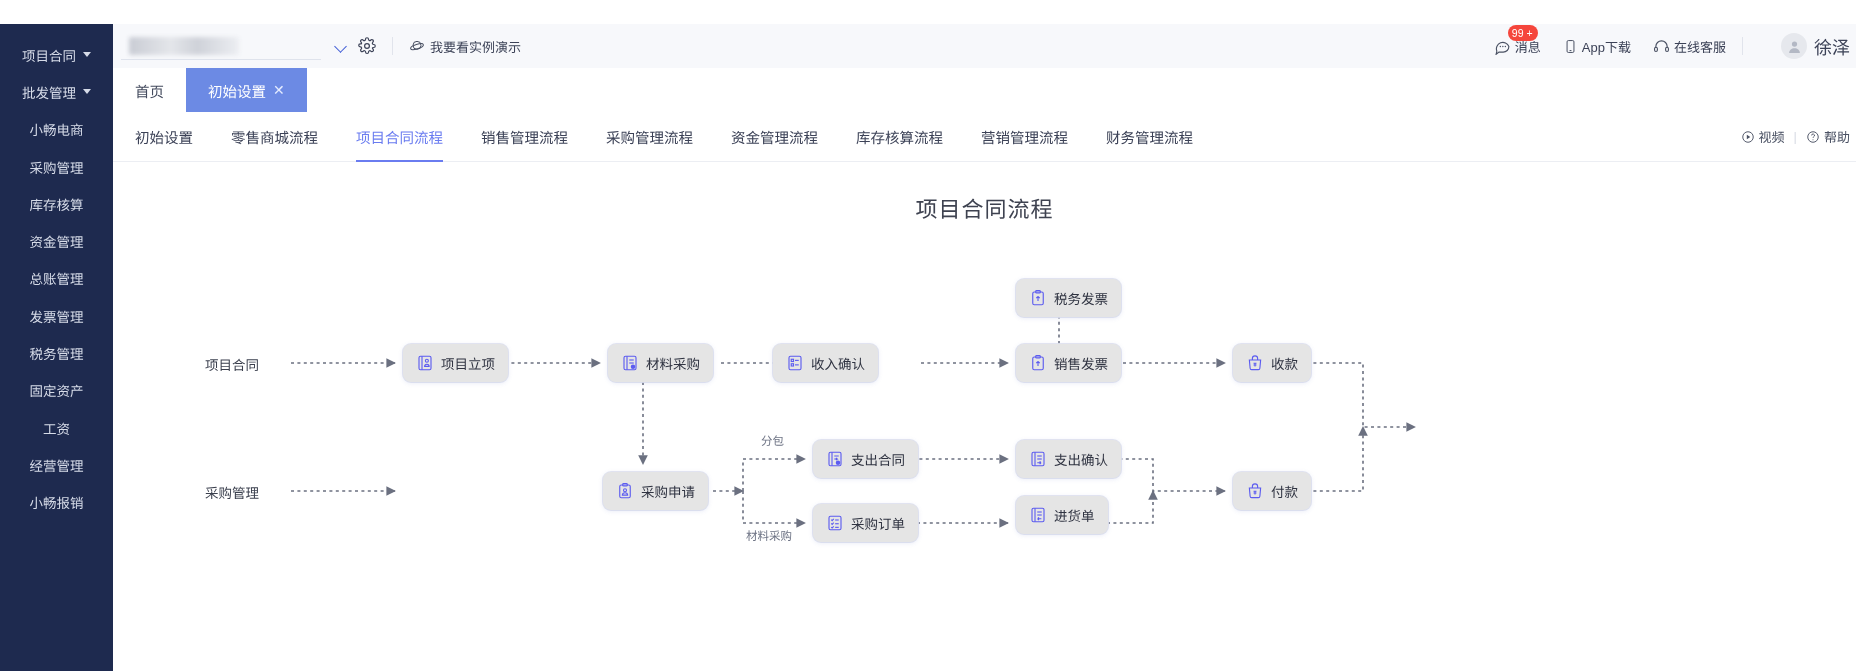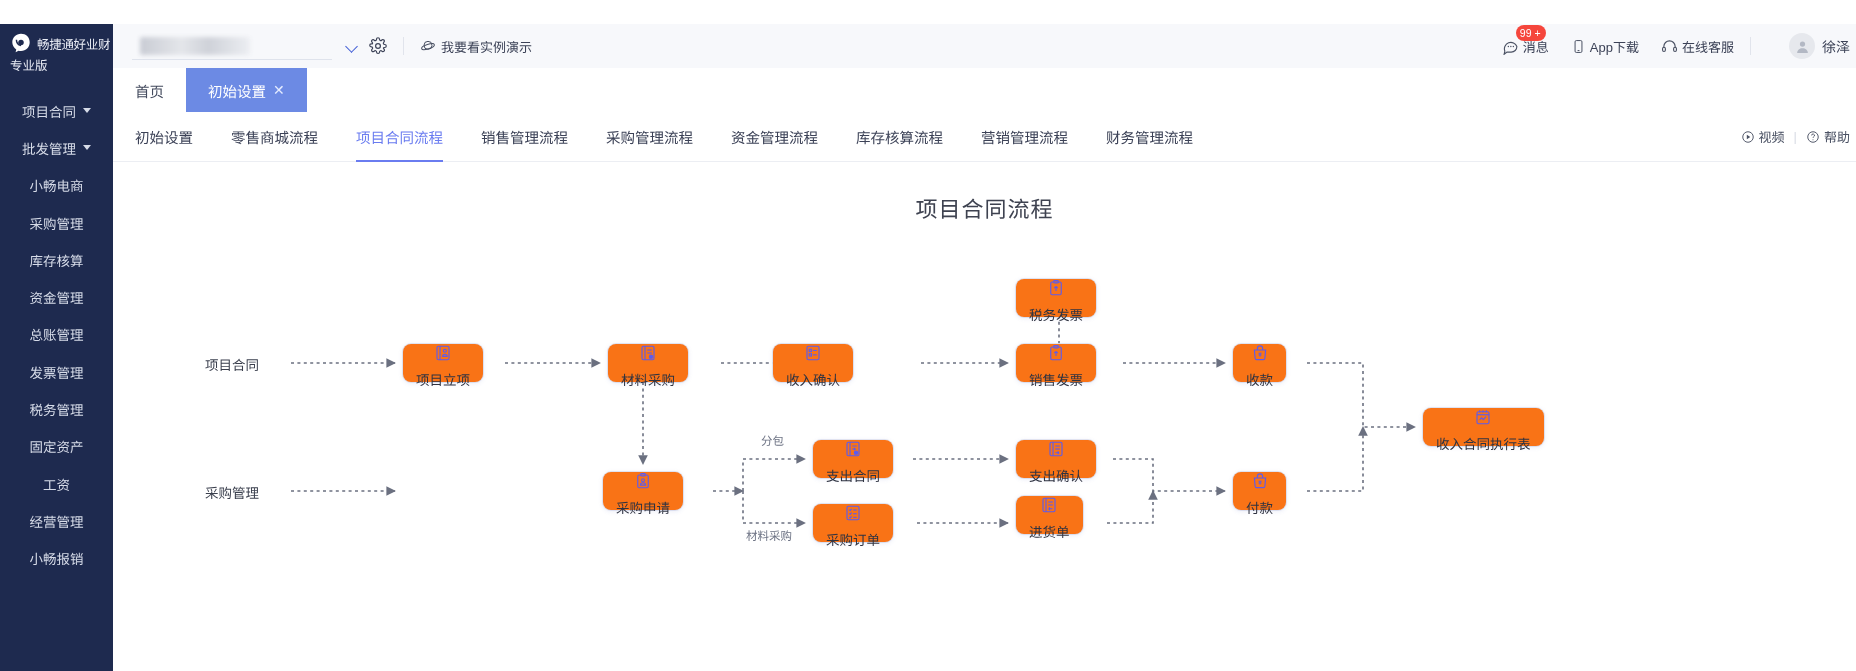--- a/index.html
+++ b/index.html
@@ -39,21 +39,21 @@
     width: 0; height: 0; border-left: 4.5px solid transparent;
     border-right: 4.5px solid transparent; border-top: 5px solid #d6dbe8;
     display:inline-block; margin-left: 2px;
   }
 
   
   .header {
     position: absolute; left: 113px; top: 24px; right: 0; height: 44px;
     background: #f7f8fb; display:flex; align-items:center;
   }
-  .hdr-left { display:flex; align-items:center; padding-left: 19px; gap:0; }
+  .hdr-left { display:flex; align-items:center; padding-left: 8px; gap:0; }
   .search-box {
     width: 200px; height: 28px; position: relative; border-bottom: 1px solid #dfe3ec;
   }
   .redact {
     position:absolute; left: 8px; top: 5px; width: 110px; height: 18px;
     background: linear-gradient(90deg,#c9ccd4 0%, #e4e6ea 38%, #cfd2d9 62%, #eceef2 100%);
     filter: blur(2.2px); border-radius: 2px;
   }
   .chev-down {
     width: 13px; height: 13px; margin: 0 10px 0 14px; position: relative; cursor: pointer;
@@ -76,21 +76,21 @@
   .badge {
     position:absolute; left: 14px; top: -12px; background:#f5463c; color:#fff;
     font-size: 10.5px; line-height: 1; padding: 3px 5px 3px 4px; border-radius: 9px;
     font-weight: 400; white-space:nowrap;
   }
   .avatar-wrap { display:flex; align-items:center; gap: 7px; margin-left: 22px; }
   .avatar {
     width: 26px; height: 26px; border-radius: 50%; background:#e6e8ed;
     display:flex; align-items:center; justify-content:center;
   }
-  .uname { color:#3c4257; font-size: 14px; white-space:nowrap; }
+  .uname { color:#3c4257; font-size: 18px; white-space:nowrap; }
 
   
   .tabstrip {
     position:absolute; left: 113px; top: 68px; right: 0; height: 44px;
     background:#fff; display:flex; align-items:stretch;text-align:right;
   }
   .ptab {
     display:flex; align-items:center; justify-content:center; gap:7px;
     padding: 0 22px; font-size: 14.5px; color:#444b5e; cursor:pointer;
   }
@@ -127,53 +127,40 @@
     position:absolute; left: 0; right: 0; top: 28px; text-align:center;
     font-size: 22px; color:#3e4250; letter-spacing: 1px;
   }
   .flow { position:absolute; left:0; top:0; width: 1743px; height: 508px; }
 
   .row-label {
     position:absolute; font-size: 13.5px; color:#3a3f4d; white-space:nowrap;
   }
 
   .node {
-    position:absolute; height: 38px; background:#f97316;
+    position:absolute; height: 38px; background:#e5e5e5;
     border-radius: 8px; display:flex; align-items:center; gap: 7px;
     padding: 0 13px; cursor:pointer; white-space:nowrap;
     box-shadow: 0 1px 5px rgba(95,110,190,0.16), 0 0 0 1px rgba(228,231,242,0.9);
-    font-size: 13.5px; color:#2f3341;flex-direction:column;
+    font-size: 13.5px; color:#2f3341;
   }
   .node svg { flex: 0 0 18px; }
 
   .edge-label {
     position:absolute; font-size: 11.5px; color:#6d7384; white-space:nowrap;
   }
 
   svg.wires { position:absolute; left:0; top:0; width: 1743px; height: 508px; pointer-events:none; }
 </style>
 </head>
 <body>
 
 <div class="app">
 
   <aside class="sidebar">
-    <div class="brand">
-      <div class="brand-row">
-        <span class="brand-logo">
-          <svg viewBox="0 0 24 24" width="22" height="22">
-            <path d="M12 2C6.6 2 2.5 6 2.5 11.3c0 3.2 1.7 6 4.3 7.8l-.7 3 3.2-1.6c.8.2 1.7.3 2.7.3 5.4 0 9.5-4 9.5-9.5S17.4 2 12 2z" fill="#fff"></path>
-            <circle cx="12" cy="11.4" r="3" fill="#1e2a4f"></circle>
-            <path d="M7 8.5c0 3 2 5.6 5 6.3" stroke="#1e2a4f" stroke-width="1.6" fill="none"></path>
-          </svg>
-        </span>
-        <span class="brand-name">畅捷通好业财</span>
-      </div>
-      <div class="brand-sub">专业版</div>
-    </div>
     <nav class="menu">
       <div class="menu-item">
         <span>项目合同</span>
         <i class="caret"></i>
       </div>
       <div class="menu-item">
         <span>批发管理</span>
         <i class="caret"></i>
       </div>
       <div class="menu-item">
@@ -432,31 +419,20 @@
 
       <div class="node" style="left:1120px; top:181px;">
         <svg viewBox="0 0 24 24" width="18" height="18" fill="none" stroke="#5b5bf0" stroke-width="1.5">
           <path d="M4.5 8h15l-1 11a2 2 0 01-2 1.8H7.5a2 2 0 01-2-1.8z"></path>
           <path d="M8.5 8V6a3.5 3.5 0 017 0v2"></path>
           <path d="M10 12.3h4M10 14.6h4M12 12.3v4.3"></path>
         </svg>
         <span>收款</span>
       </div>
 
-      <div class="node" style="left:1310px; top:245px;">
-        <svg viewBox="0 0 24 24" width="18" height="18" fill="none" stroke="#5b5bf0" stroke-width="1.5">
-          <rect x="4" y="5" width="16" height="16" rx="2"></rect>
-          <line x1="4" y1="9" x2="20" y2="9"></line>
-          <line x1="7.5" y1="3" x2="7.5" y2="6"></line>
-            <line x1="12" y1="3" x2="12" y2="6"></line>
-            <line x1="16.5" y1="3" x2="16.5" y2="6"></line>
-          <path d="M7.5 16l2.5-3 2.5 2.5 3.5-4"></path>
-        </svg>
-        <span>收入合同执行表</span>
-      </div>
 
       <div class="node" style="left:490px; top:309px;">
         <svg viewBox="0 0 24 24" width="18" height="18" fill="none" stroke="#5b5bf0" stroke-width="1.5">
           <rect x="5" y="4" width="14" height="17" rx="2"></rect>
           <rect x="9" y="2" width="6" height="3.4" rx="1"></rect>
           <circle cx="12" cy="11" r="2"></circle>
             <path d="M8.5 17.5c0-1.9 1.6-3.1 3.5-3.1s3.5 1.2 3.5 3.1z"></path>
         </svg>
         <span>采购申请</span>
       </div>

